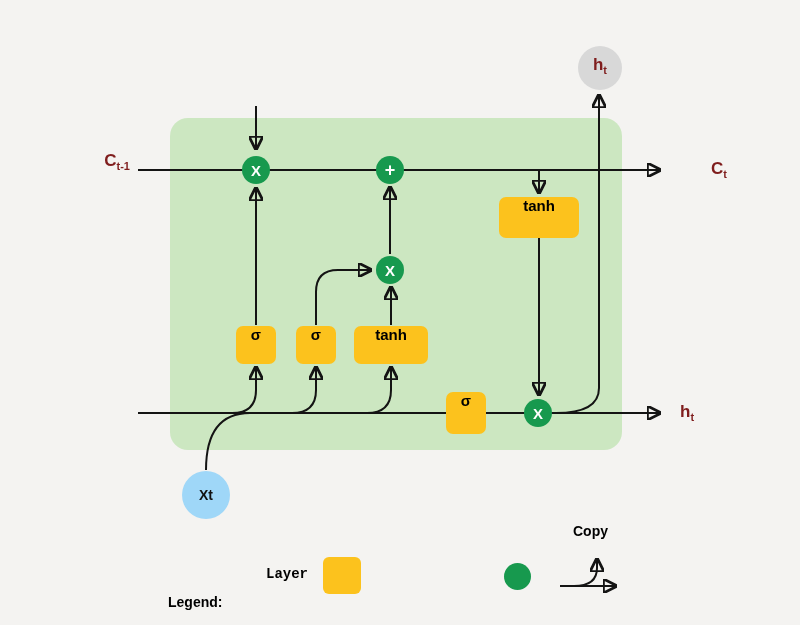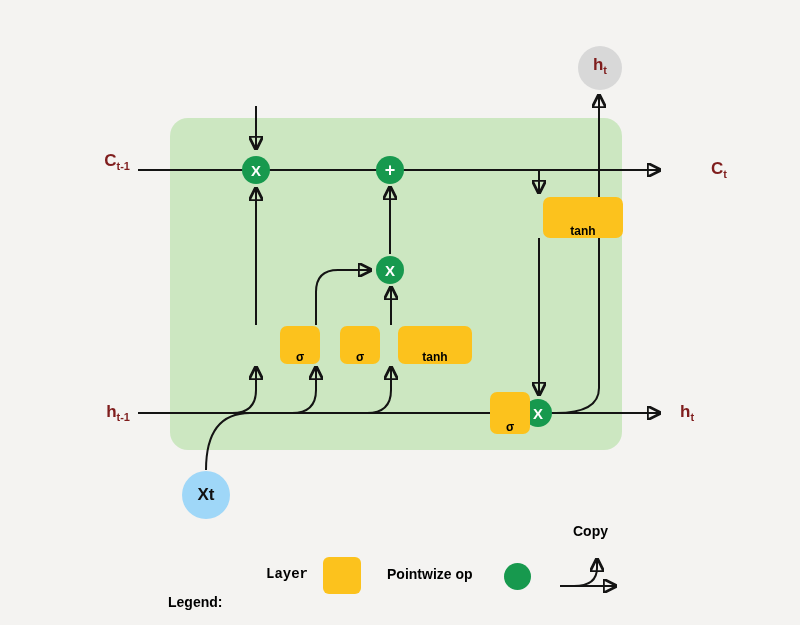--- a/index.html
+++ b/index.html
@@ -3,22 +3,22 @@
 <meta charset="utf-8">
 <style>
   html,body{margin:0;padding:0;background:var(--page-bg,#f4f3f1);font-family:"Liberation Sans","DejaVu Sans",sans-serif;}
   .canvas{position:relative;width:800px;height:625px;background:var(--page-bg,#f4f3f1);overflow:hidden;}
   .abs{position:absolute;}
   .cell-bg{left:170px;top:118px;width:452px;height:332px;background:var(--cell-bg,#cce7c1);border-radius:18px;z-index:1;}
   svg.wires{left:0;top:0;z-index:2;}
   .wires path{fill:none;stroke:var(--line-color,#141414);stroke-width:2;}
   .node{z-index:3;display:flex;align-items:center;justify-content:center;color:#111;}
   .op{width:28px;height:28px;border-radius:50%;background:var(--accent-green,#17994e);color:#fff;font-weight:bold;font-size:15px;z-index:3;display:flex;align-items:center;justify-content:center;}
-  .gate{background:var(--layer-yellow,#fcc21d);border-radius:7px;font-weight:bold;font-size:12px;z-index:3;display:flex;align-items:flex-end;justify-content:center;margin-left:44px;}
-  .in-circle{width:48px;height:48px;border-radius:50%;background:var(--input-blue,#9fd7f8);font-weight:bold;font-size:17px;}
+  .gate{background:var(--layer-yellow,#fcc21d);border-radius:7px;font-weight:bold;font-size:15px;z-index:3;display:flex;align-items:flex-start;justify-content:center;}
+  .in-circle{width:48px;height:48px;border-radius:50%;background:var(--input-blue,#9fd7f8);font-weight:bold;font-size:14px;}
   .out-circle{width:44px;height:44px;border-radius:50%;background:var(--output-gray,#d8d8d8);font-weight:bold;font-size:16px;}
   .lbl{font-weight:bold;font-size:17px;color:#7f1d1d;z-index:3;line-height:22px;}
   .lbl sub{font-size:11px;font-weight:bold;}
   .right{text-align:right;}
   .legend-text{font-weight:bold;font-size:14px;color:#000000;z-index:3;}
   .swatch-layer{left:323px;top:557px;width:38px;height:37px;background:var(--layer-yellow,#fcc21d);border-radius:6px;z-index:3;}
   .swatch-point{left:504px;top:563px;width:27px;height:27px;background:var(--accent-green,#17994e);border-radius:50%;z-index:3;}
 </style>
 </head>
 <body>
@@ -86,27 +86,23 @@
   <div class="node out-circle abs" style="left:578px;top:46px;">
     <span class="lbl"><span>h</span><sub>t</sub></span>
   </div>
 
   <div class="lbl abs right" style="left:58px;top:150px;width:72px;">
     <span>C</span><sub>t-1</sub>
   </div>
   <div class="lbl abs" style="left:711px;top:158px;">
     <span>C</span><sub>t</sub>
   </div>
-  <div class="lbl abs right" style="left:53px;top:401px;width:77px;">
-    <span>h</span><sub>t-1</sub>
-  </div>
   <div class="lbl abs" style="left:680px;top:401px;">
     <span>h</span><sub>t</sub>
   </div>
 
   <div class="legend-text abs" style="left:168px;top:594px;">Legend:</div>
   <div class="legend-text abs" style="left:266px;top:566px;font-family:Liberation Mono, monospace;">Layer</div>
   <div class="swatch-layer abs"></div>
-  <div class="legend-text abs" style="left:387px;top:566px;">Pointwize op</div>
   <div class="swatch-point abs"></div>
   <div class="legend-text abs" style="left:573px;top:523px;">Copy</div>
 
 </div>
 
 </body></html>

